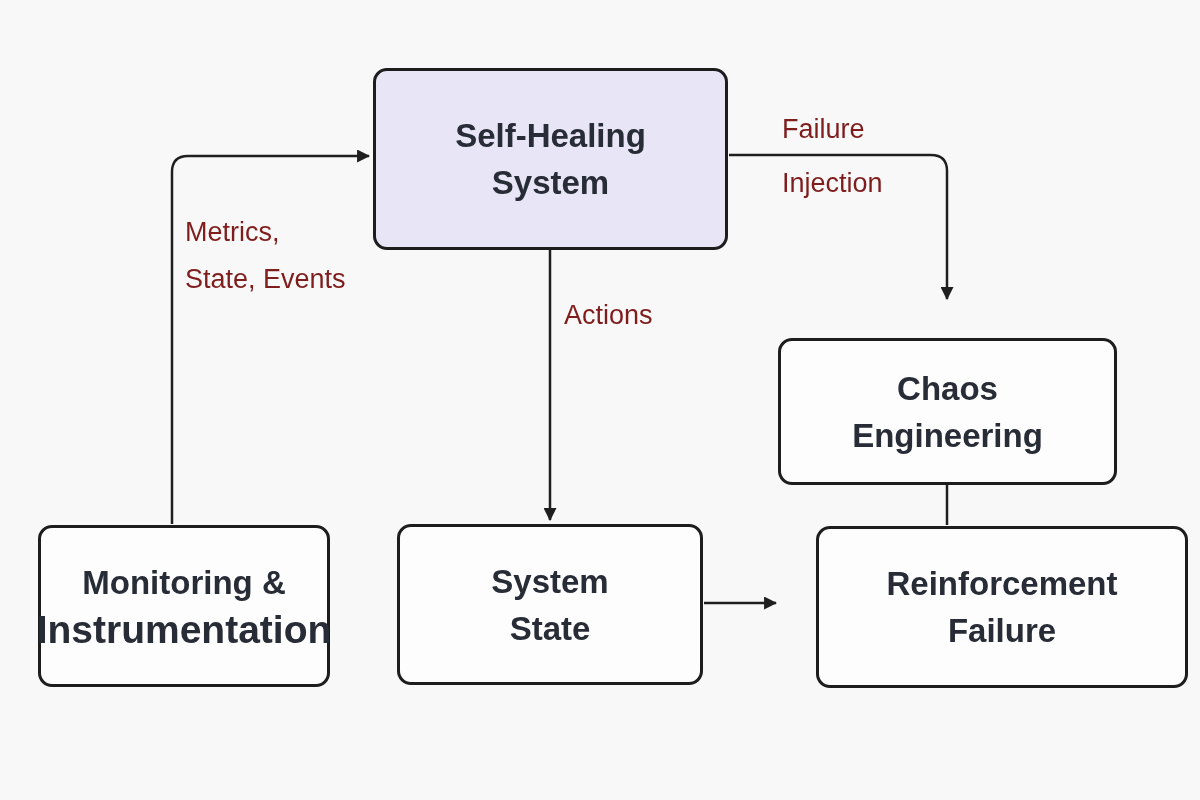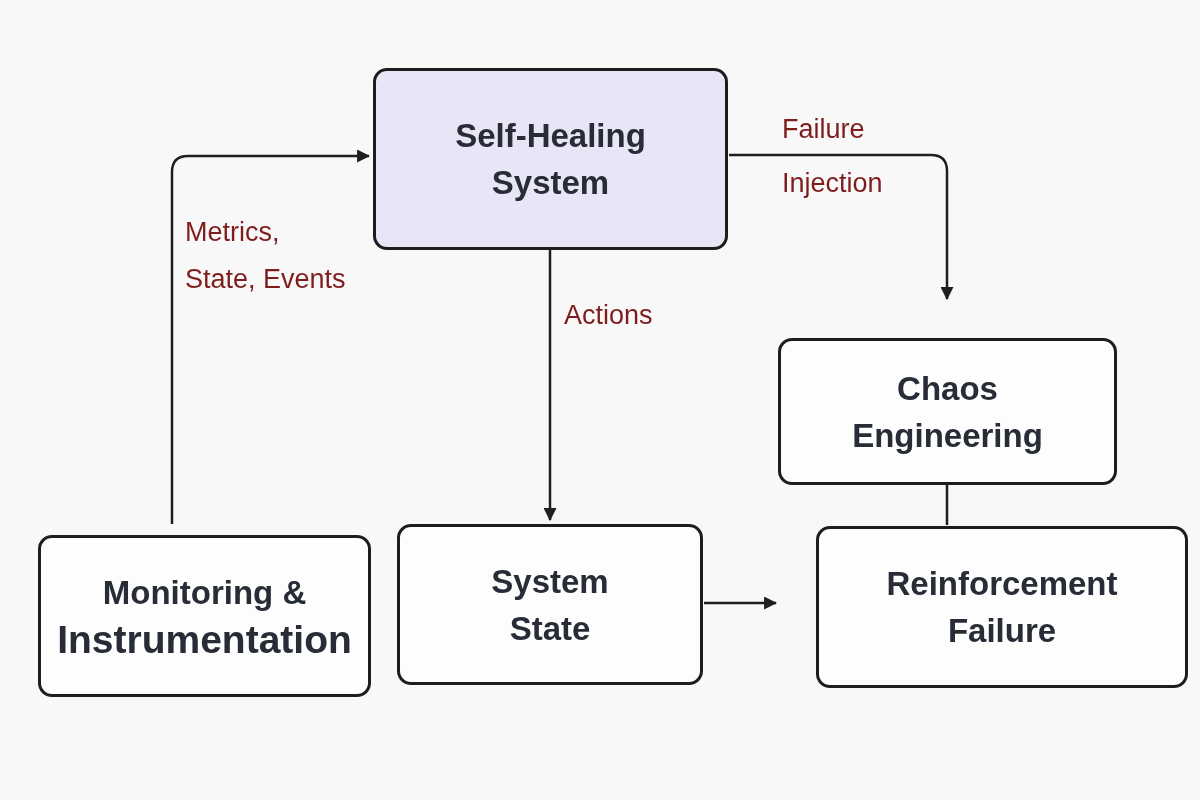--- a/index.html
+++ b/index.html
@@ -78,21 +78,21 @@
   <div class="node accent" style="left:373px; top:68px; width:355px; height:182px;">
     <div class="nl">Self-Healing</div>
     <div class="nl">System</div>
   </div>
 
   <div class="node" style="left:778px; top:303px; width:339px; height:147px;margin-top:35px;">
     <div class="nl">Chaos</div>
     <div class="nl">Engineering</div>
   </div>
 
-  <div class="node" style="left:38px; top:525px; width:333px; height:162px;margin-top:10px;">
+  <div class="node" style="left:38px; top:525px; width:292px; height:162px;">
     <div class="nl">Monitoring &amp;</div>
     <div class="nl" style="font-size:39px;">Instrumentation</div>
   </div>
 
   <div class="node" style="left:397px; top:524px; width:306px; height:161px;">
     <div class="nl">System</div>
     <div class="nl">State</div>
   </div>
 
   <div class="node" style="left:780px; top:526px; width:372px; height:162px;margin-left:36px;">

